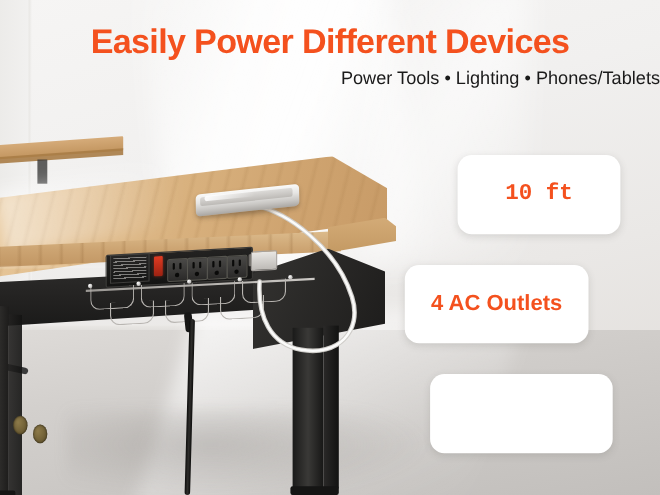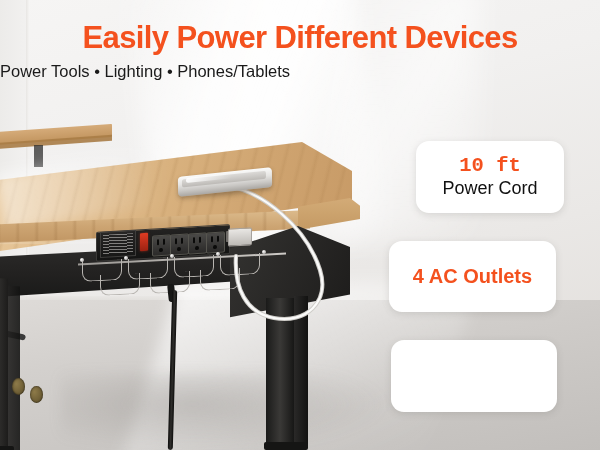--- a/index.html
+++ b/index.html
@@ -157,33 +157,33 @@
   .phone-sheen{position:absolute;left:8px;top:2px;width:46px;height:5px;
     background:linear-gradient(90deg,rgba(255,255,255,.9),rgba(255,255,255,0));
     border-radius:3px;}
   .phone-shadow{position:absolute;left:176px;top:188px;width:98px;height:9px;
     background:radial-gradient(ellipse,rgba(110,82,46,.42),rgba(110,82,46,0) 72%);
     filter:blur(3px);transform:skewY(-5deg);}
 
   
   .headline{position:absolute;left:0;top:22px;width:600px;text-align:center;
     font-size:31px;font-weight:bold;letter-spacing:-.6px;line-height:1;}
-  .subhead{position:absolute;left:0;top:62px;width:600px;text-align:left;
+  .subhead{position:absolute;left:0;top:62px;width:600px;text-align:right;
     font-size:16.5px;color:#1a1a1a;line-height:1.1;}
 
   
   .card{position:absolute;background:#ffffff;border-radius:13px;
     box-shadow:0 2px 7px rgba(90,88,85,.17);
     display:flex;flex-direction:column;align-items:center;justify-content:center;}
   .card .big{font-weight:bold;line-height:1.06;}
   .card .sub{color:#111;line-height:1.1;}
   #card-cord{left:416px;top:141px;width:148px;height:72px;}
   #card-cord .big{font-size:20.5px;font-family:Liberation Mono, monospace;}
   #card-cord .sub{font-size:18px;margin-top:3px;}
-  #card-ac{left:389px;top:241px;width:167px;height:71px;}
+  #card-ac{left:368px;top:241px;width:167px;height:71px;}
   #card-ac .big{font-size:20px;}
   #card-ac .sub{font-size:18px;margin-top:3px;}
   #card-usb{left:391px;top:340px;width:166px;height:72px;}
   #card-usb .big{font-size:20px;}
   #card-usb .sub{font-size:18px;margin-top:3px;}
 </style>
 </head>
 <body>
 
 <div class="stage">
@@ -287,21 +287,20 @@
   <div class="phone">
     <div class="phone-screen"></div>
     <div class="phone-sheen"></div>
   </div>
 
   <div class="headline" style="color:#F4511E">Easily Power Different Devices</div>
   <div class="subhead">Power Tools • Lighting • Phones/Tablets</div>
 
   <div class="card" id="card-cord">
     <div class="big" style="color:#F4511E">10 ft</div>
-    <div class="sub">Power Cord</div>
   </div>
 
   <div class="card" id="card-ac">
     <div class="big" style="color:#F4511E">4 AC Outlets</div>
   </div>
 
   <div class="card" id="card-usb">
   </div>
 
 </div>

